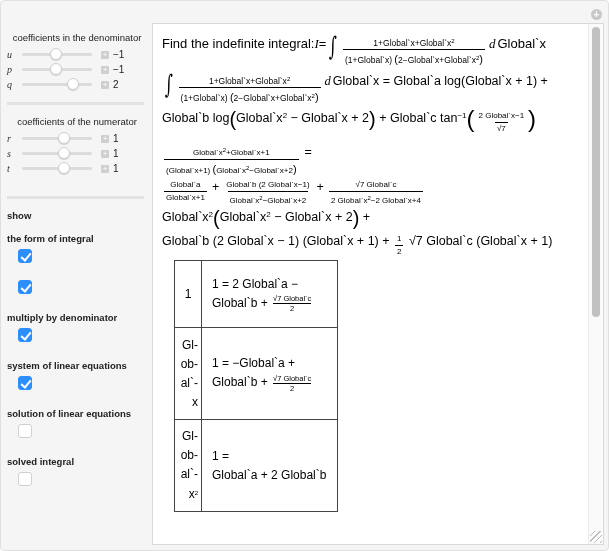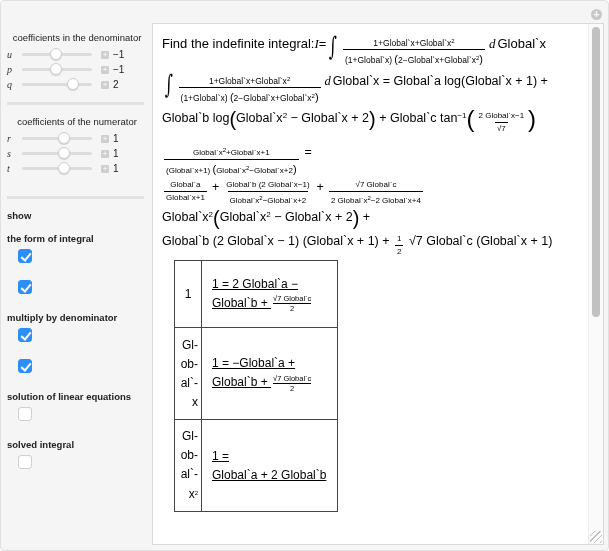--- a/index.html
+++ b/index.html
@@ -75,21 +75,21 @@
   .fsup { font-size: 6px; vertical-align: 3px; }
   .big-paren { font-size: 20px; font-weight: 200; line-height: 16px; }
 
   
   .sys-table {
     position: absolute; left: 12px; top: 236px; border-collapse: collapse;
     border: 1.5px solid #444; font-size: 12px;
   }
   .sys-table td { border: 1px solid #444; vertical-align: middle; }
   .sys-table td.lhs { width: 27px; text-align: right; padding: 0 3px; line-height: 19px; }
-  .sys-table td.rhs { width: 136px; padding: 0 6px 0 10px; line-height: 19px; text-decoration: underline; }
+  .sys-table td.rhs { width: 136px; padding: 0 6px 0 10px; line-height: 19px; }
   .row1 td { height: 67px; }
   .row2 td { height: 92px; }
   .row3 td { height: 92px; }
   .row1 td.lhs { text-align: center; }
   .mini-frac { display: inline-flex; flex-direction: column; align-items: center; vertical-align: middle; font-size: 7.5px; line-height: 9px; margin-left: 2px; }
   .mini-frac .den { border-top: 1px solid #000; width: 100%; text-align: center; }
 </style>
 </head>
 <body>
 
@@ -157,20 +157,21 @@
     <div class="show-title">show</div>
 
     <div class="check-label">the form of integral</div>
     <div class="checkbox on"></div>
 
     <div class="checkbox on"></div>
 
     <div class="check-label">multiply by denominator</div>
     <div class="checkbox on"></div>
 
+    <div class="check-label">system of linear equations</div>
     <div class="checkbox on"></div>
 
     <div class="check-label">solution of linear equations</div>
     <div class="checkbox"></div>
 
     <div class="check-label">solved integral</div>
     <div class="checkbox"></div>
   </div>
 
   <div class="output">

